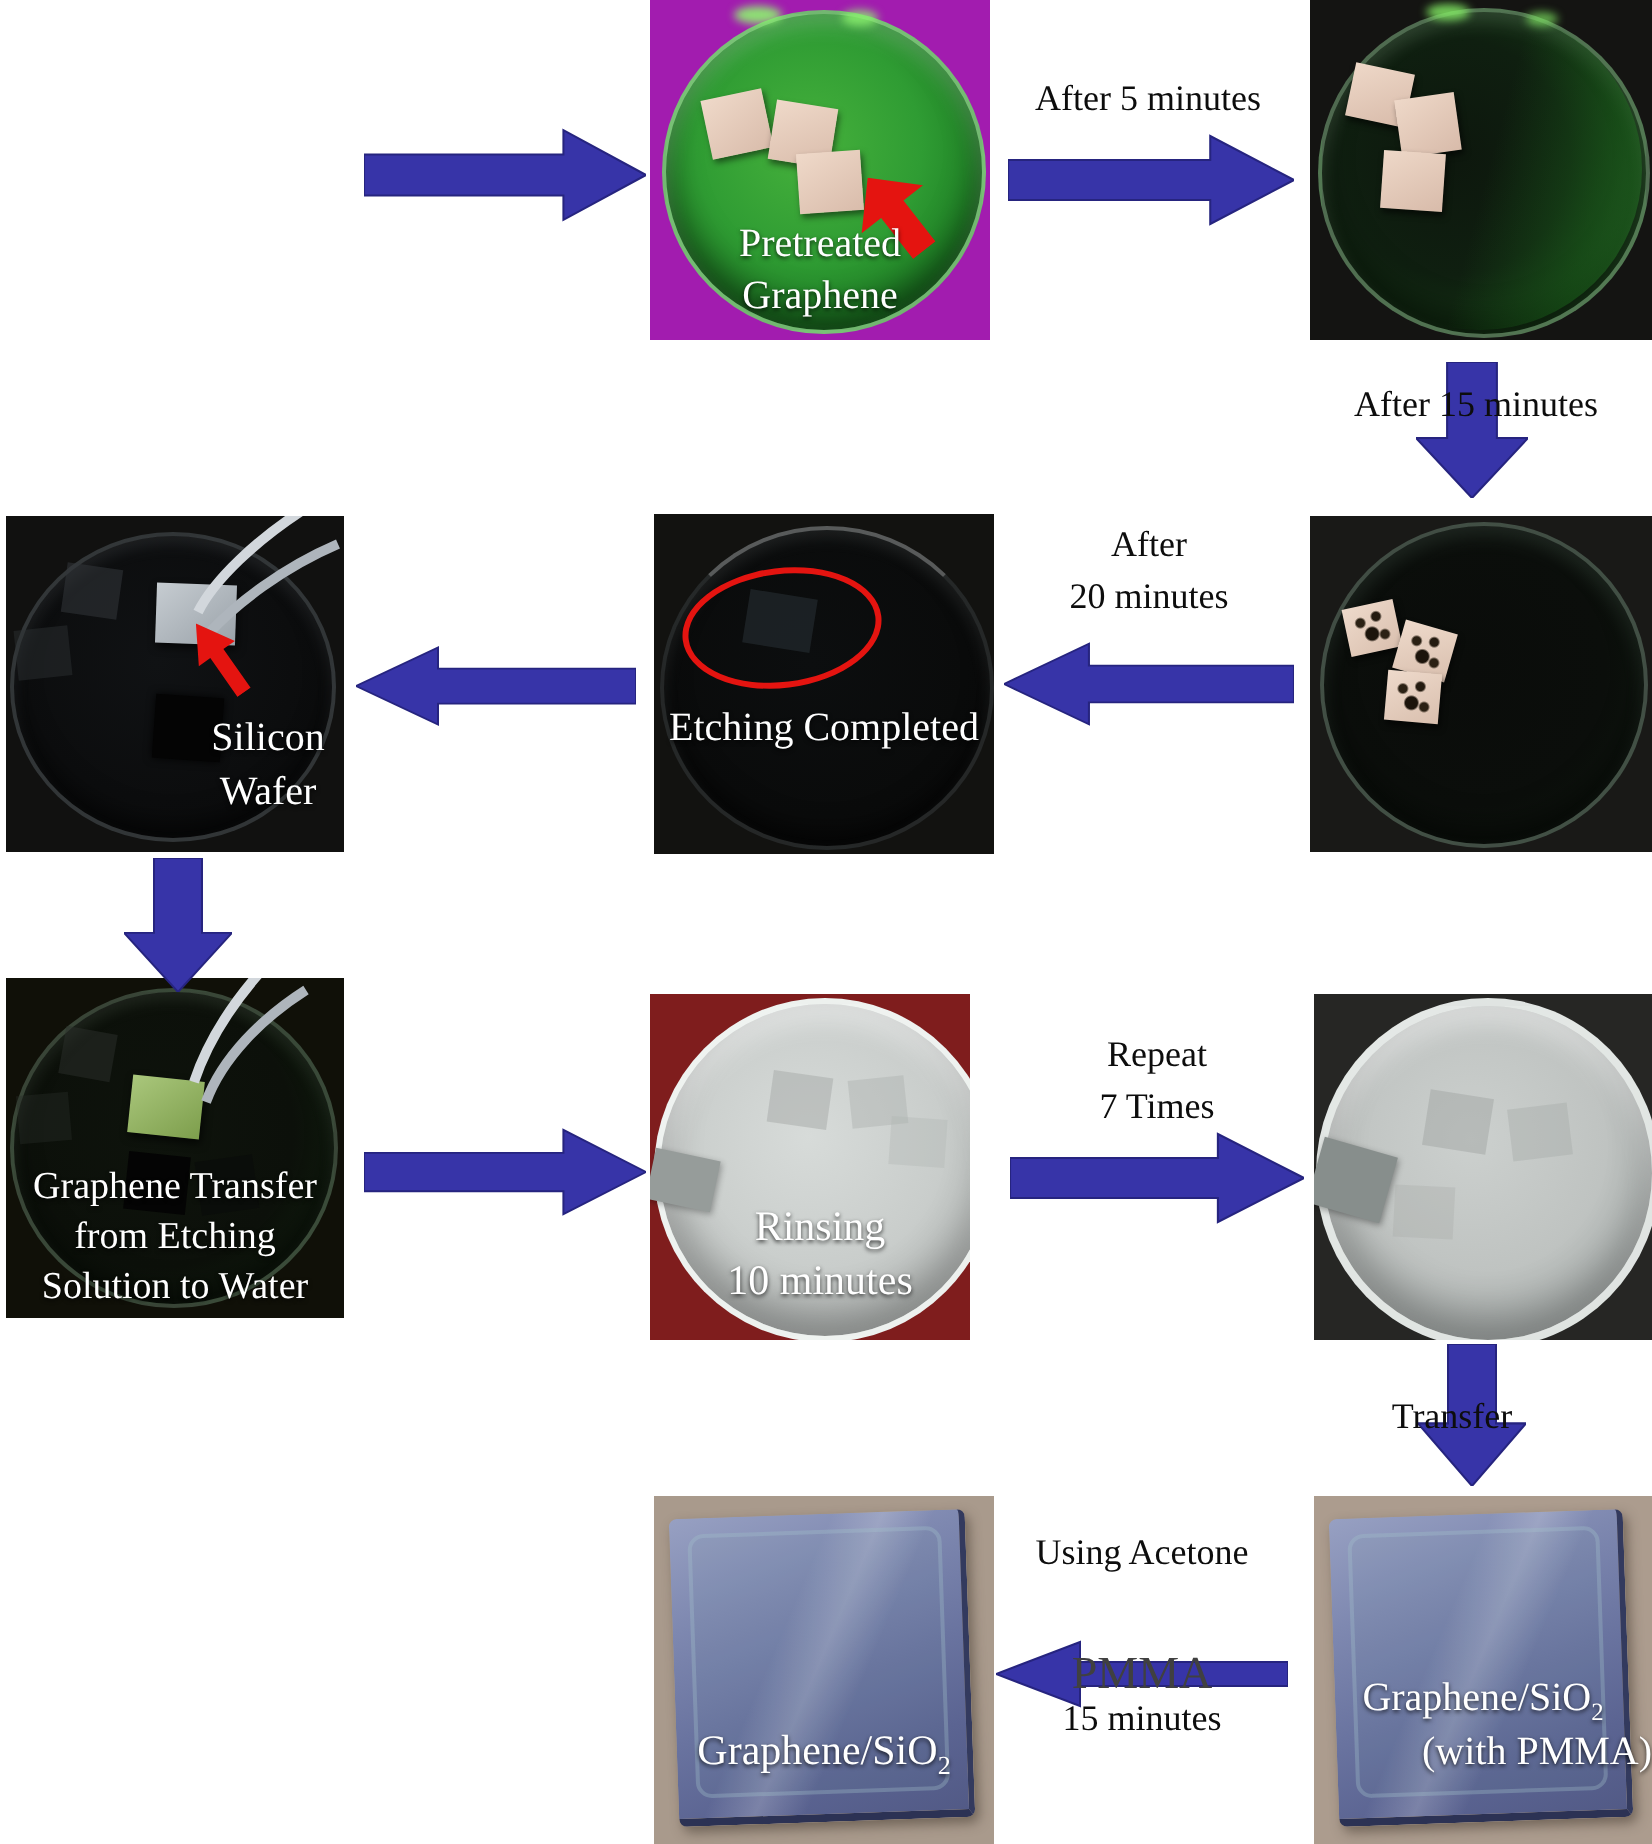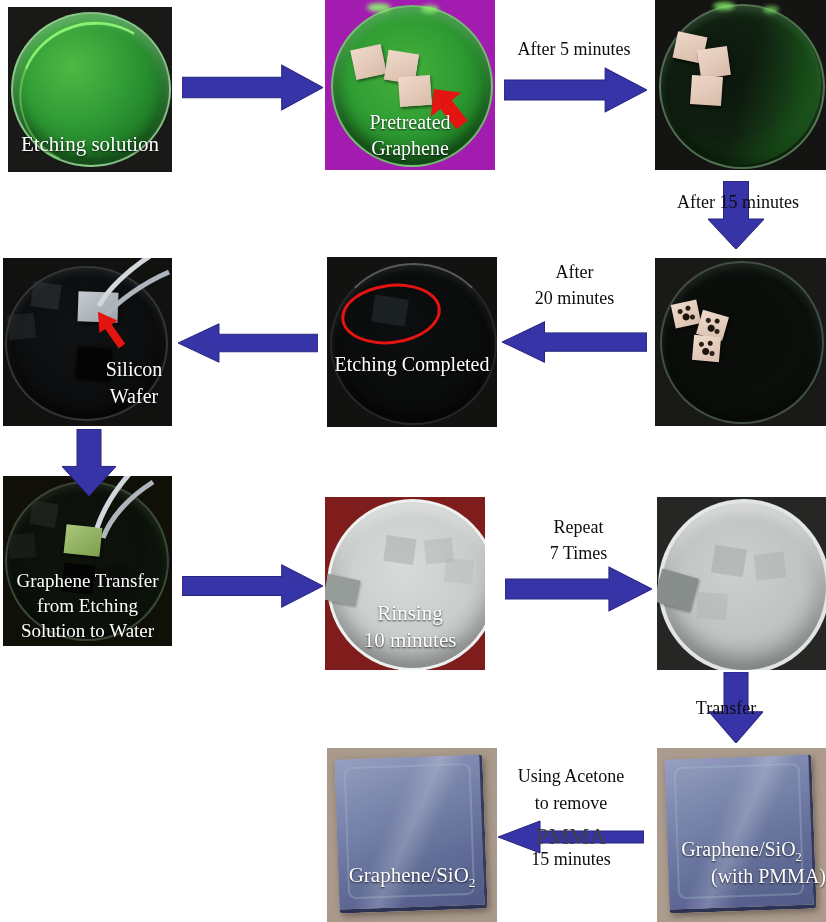--- a/index.html
+++ b/index.html
@@ -100,21 +100,21 @@
   #p6 .bsq{left:74px;top:90px;width:34px;height:32px;background:#040404;transform:rotate(4deg);
     box-shadow:0 0 4px rgba(0,0,0,0.9);}
   #p6 .si{left:75px;top:34px;width:40px;height:30px;background:linear-gradient(140deg,#c6ccd1,#9aa2a9);
     transform:rotate(2deg);box-shadow:1px 2px 4px rgba(0,0,0,0.7);}
   #p6 .tweezers{position:absolute;left:0;top:0;width:169px;height:168px;pointer-events:none;}
   #p6 .red-arrow{position:absolute;left:86px;top:58px;width:42px;height:26px;transform:rotate(-125deg);}
   #p6 .photo-label{left:92px;top:100px;width:78px;font-size:20px;}
   #p6 .l2{top:127px;}
 
   
-  #p7{left:3px;top:476px;width:169px;height:170px;background:#101008;}
+  #p7{left:3px;top:489px;width:169px;height:170px;background:#101008;}
   #p7 .dish{left:2px;top:5px;width:160px;height:156px;
     background:radial-gradient(circle at 45% 45%, #0e130c 0%, #0c100a 55%, #11200f 85%, #0d180c 100%);
     border:2px solid rgba(160,190,160,0.3);
     box-shadow:inset 0 4px 8px rgba(210,235,210,0.1), inset 0 -7px 12px rgba(0,0,0,0.6);}
   #p7 .fsq1{left:28px;top:26px;width:26px;height:24px;background:#2c302b;opacity:0.5;transform:rotate(10deg);}
   #p7 .fsq2{left:6px;top:58px;width:26px;height:24px;background:#282c27;opacity:0.4;transform:rotate(-5deg);}
   #p7 .bsq{left:60px;top:88px;width:31px;height:29px;background:#040404;transform:rotate(6deg);}
   #p7 .bsq2{left:96px;top:90px;width:29px;height:27px;background:#0a0d0a;opacity:0.8;transform:rotate(-8deg);}
   #p7 .gr{left:62px;top:50px;width:36px;height:29px;background:linear-gradient(140deg,#aac77c,#7d9e4c);
     transform:rotate(6deg);box-shadow:1px 2px 4px rgba(0,0,0,0.7);}
@@ -189,26 +189,20 @@
   #lab-acet1{left:492px;top:767px;width:158px;}
   #lab-acet2{left:492px;top:794px;width:158px;}
   #lab-pmma{left:498px;top:820px;width:146px;height:34px;line-height:34px;color:#404040;z-index:2;font-size:23px;}
   #lab-acet3{left:492px;top:850px;width:158px;}
 </style>
 </head>
 <body>
 
 <div id="figure">
 
-  <div id="p1" class="photo">
-    <div class="dish">
-        <div class="arc"></div>
-      </div>
-    <div class="photo-label">Etching solution</div>
-  </div>
 
   <div id="p2" class="photo">
     <div class="dish"></div>
     <div class="glow g1"></div>
     <div class="glow g2"></div>
     <div class="sq s1"></div>
     <div class="sq s2"></div>
     <div class="sq s3"></div>
     <div class="red-arrow">
       <svg viewBox="0 0 46 26" preserveAspectRatio="none">
@@ -365,17 +359,16 @@
   </div>
 
   <div id="lab-after5" class="arrow-label">After 5 minutes</div>
   <div id="lab-after15" class="arrow-label">After 15 minutes</div>
   <div id="lab-after20a" class="arrow-label">After</div>
   <div id="lab-after20b" class="arrow-label">20 minutes</div>
   <div id="lab-repeat1" class="arrow-label">Repeat</div>
   <div id="lab-repeat2" class="arrow-label">7 Times</div>
   <div id="lab-transfer" class="arrow-label">Transfer</div>
   <div id="lab-acet1" class="arrow-label">Using Acetone</div>
-  <div id="lab-acet2" class="arrow-label">to remove</div>
   <div id="lab-pmma" class="arrow-label">PMMA</div>
   <div id="lab-acet3" class="arrow-label">15 minutes</div>
 
 </div>
 
 </body></html>

